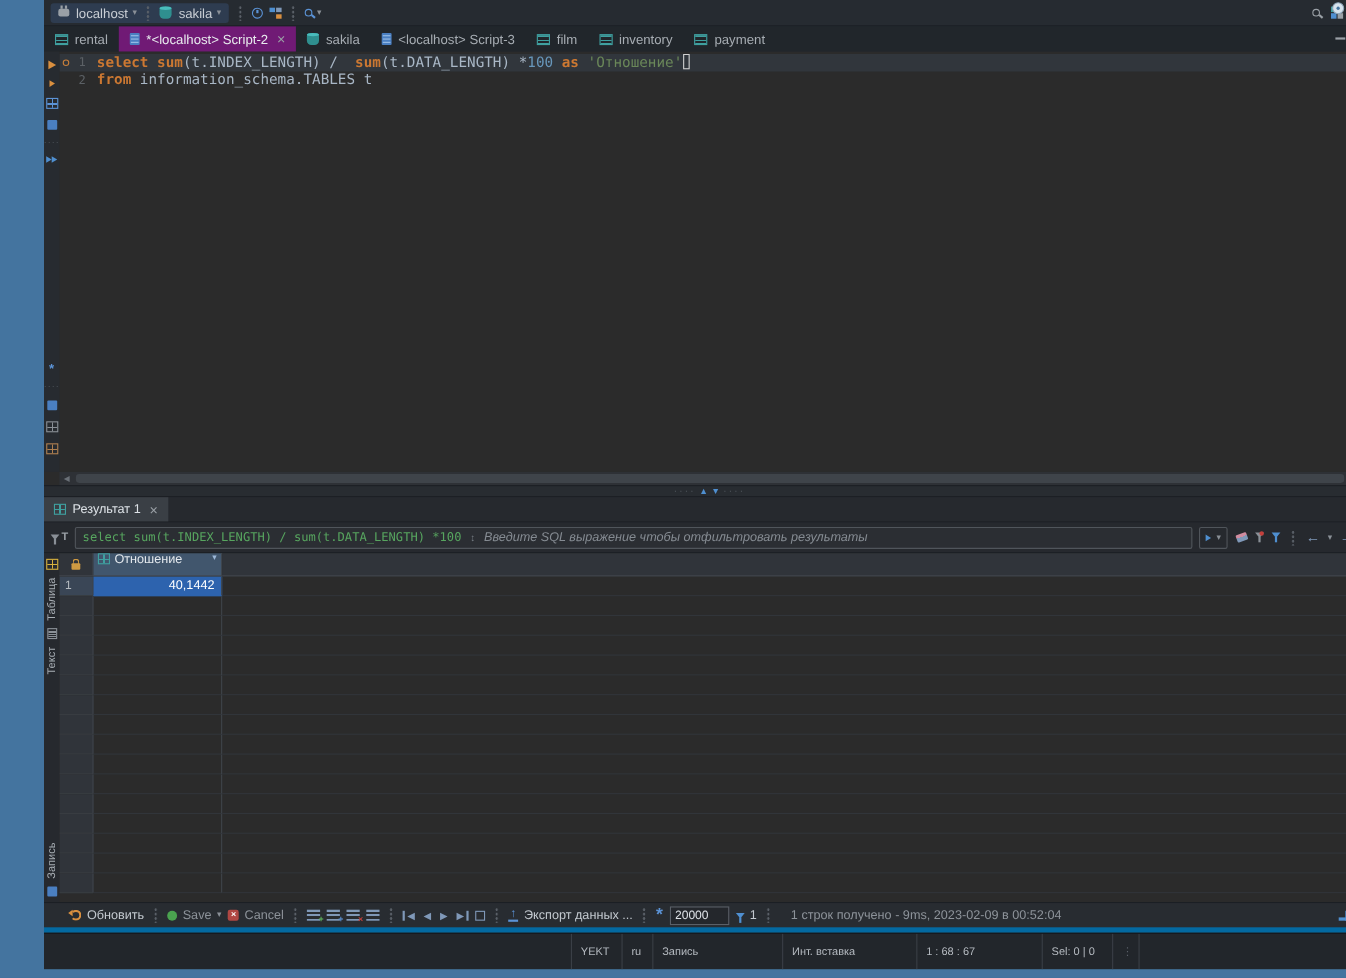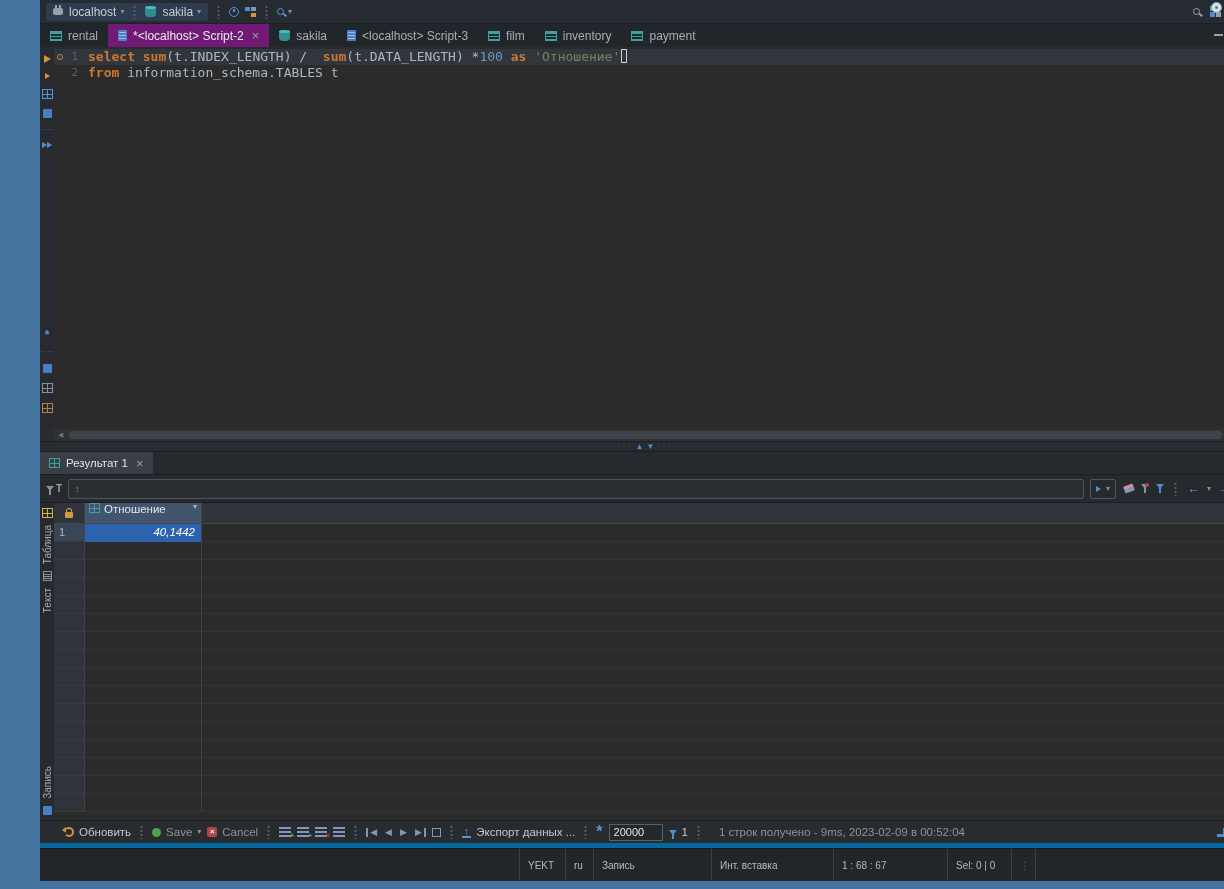--- a/index.html
+++ b/index.html
@@ -182,21 +182,21 @@
            color:#e2e7ec; font-size:11.5px; }
   .g-col .lbl { flex:1; overflow:hidden; white-space:nowrap; }
   .g-hfill { flex:1; background:#30343a; border-bottom:1px solid #42474d; }
   .g-body { flex:1; display:flex; flex-direction:column; overflow:hidden; }
   .g-row { height:18px; flex:none; display:flex; }
   .g-num { width:31px; flex:none; background:#30343a; border-right:1px solid #3f444a;
            border-bottom:1px solid #383c41; color:#b5bac0; font-size:11px; line-height:17px; padding-left:5px; }
   .g-num.sel-row { background:#3a4656; }
   .g-val { width:117px; flex:none; border-right:1px solid #3f444a; border-bottom:1px solid #31353a;
            color:#dfe3e8; font-size:11.5px; line-height:17px; text-align:right; padding-right:6px; }
-  .g-val.selected { background:#2d63ae; color:#fff; border-bottom-color:#2d63ae;font-style:italic; }
+  .g-val.selected { background:#2d63ae; color:#fff; border-bottom-color:#2d63ae; }
   .g-fill { flex:1; border-bottom:1px solid #31353a; }
 
   
   .res-toolbar { height:27px; flex:none; background:#282c31; border-bottom:5px solid #0369a1;
                  display:flex; align-items:center; padding:0 24px; gap:6px; font-size:11.5px; }
   .tbtn { display:flex; align-items:center; gap:5px; color:#c3c9cf; }
   .tbtn.disabled { color:#8d939a; }
   .navi { color:#7f98b8; font-size:9px; line-height:1; padding:0 1px; }
   .navi.first { border-left:2px solid #7f98b8; padding-left:2px; }
   .navi.last  { border-right:2px solid #7f98b8; padding-right:2px; }
@@ -343,21 +343,23 @@
       <span>Результат 1</span>
       <span class="tabclose">×</span>
     </div>
   </div>
 
   <div class="filterbar">
     <span class="filter-type">
       <span class="i-funnel" style="margin-bottom:0"></span>T
     </span>
     <div class="filter-input">
+      <span class="filter-expr">select sum(t.INDEX_LENGTH) / sum(t.DATA_LENGTH) *100</span>
       <span class="filter-ud">↕</span>
+      <span class="filter-ph">Введите SQL выражение чтобы отфильтровать результаты</span>
     </div>
     <div class="filter-apply">
       <span class="i-play blue small"></span>
       <span class="caret">▾</span>
     </div>
     <div class="filter-ctl">
       <span class="i-eraser"></span>
       <span class="i-funnel save"></span>
       <span class="i-funnel blue"></span>
       <span class="dotsep"></span>

